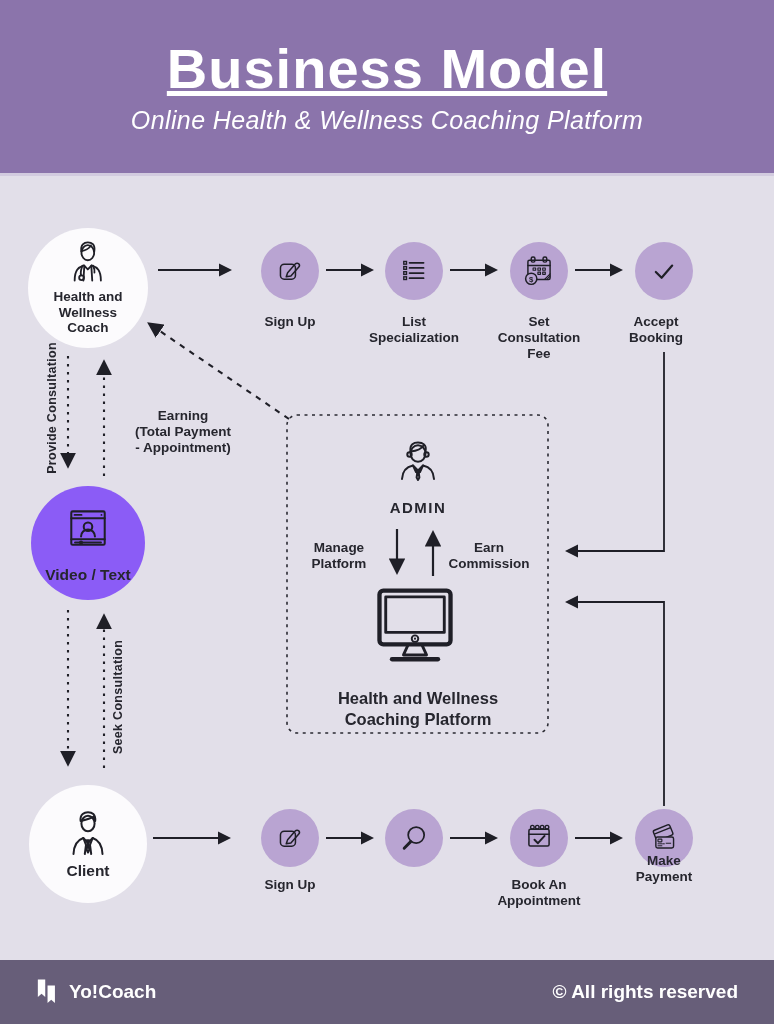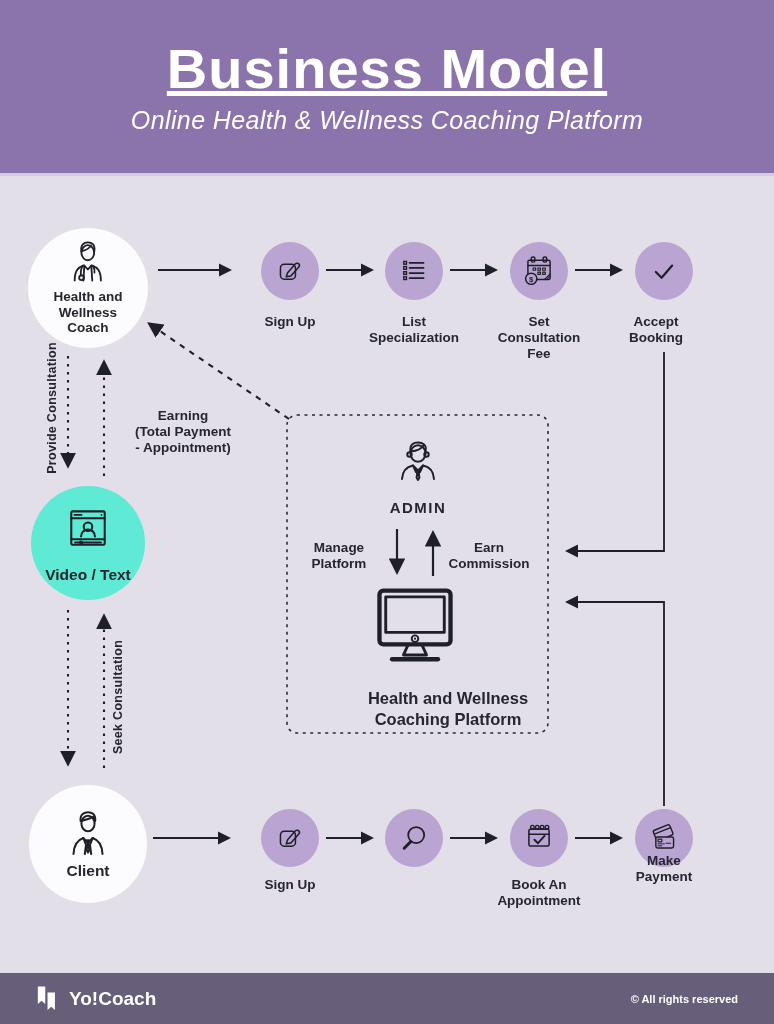--- a/index.html
+++ b/index.html
@@ -5,39 +5,39 @@
   html,body{margin:0;padding:0;background:#b3b3b3;}
   .page{position:relative;width:774px;height:1024px;background:#e2dfe9;overflow:hidden;
         font-family:"Liberation Sans","DejaVu Sans",sans-serif;color:#26262e;margin:0 auto;}
   
   .header{position:absolute;top:0;left:0;right:0;height:173px;background:#8b74ab;
           border-bottom:3px solid #d2cbdf;display:flex;flex-direction:column;
           align-items:center;justify-content:center;gap:11px;}
   .title{color:#ffffff;font-size:56px;font-weight:800;letter-spacing:1px;line-height:1;text-decoration:underline;}
   .subtitle{color:#ffffff;font-size:25px;font-weight:400;letter-spacing:.4px;line-height:1;font-style:italic;}
   
-  .footer{position:absolute;left:0;right:0;bottom:0;height:51px;background:#675e79;
+  .footer{position:absolute;left:0;right:0;bottom:0;height:64px;background:#675e79;
           display:flex;align-items:center;justify-content:space-between;
           padding:0 36px;box-sizing:border-box;}
   .brand{display:flex;align-items:center;gap:9px;color:#ffffff;font-size:19px;font-weight:700;}
-  .copyright{color:#ffffff;font-size:11px;font-weight:700;}
+  .copyright{color:#ffffff;font-size:19px;font-weight:700;}
   
   .wires{position:absolute;left:0;top:0;z-index:1;}
   .node,.actor,.lbl,.vlbl,.freeicon{position:absolute;z-index:2;}
   .node{width:58px;height:58px;border-radius:50%;background:#b9a4d2;
         display:flex;align-items:center;justify-content:center;}
   .actor{border-radius:50%;background:#fcfbfd;display:flex;flex-direction:column;
          align-items:center;justify-content:center;gap:3px;text-align:center;}
-  .actor.purple{background:#5eead4;gap:12px;}
+  .actor.purple{background:#8b5cf6;gap:12px;}
   .actor-label{font-size:13.5px;font-weight:700;line-height:15.5px;white-space:pre-line;}
   .actor-label.big{font-size:15.5px;}
   .lbl{transform:translateX(-50%);text-align:center;white-space:pre-line;
        font-size:13.5px;font-weight:700;line-height:16px;}
   .lbl.admin{font-size:15px;letter-spacing:1.5px;}
-  .lbl.platform{font-size:16.5px;line-height:21px;margin-left:30px;}
+  .lbl.platform{font-size:16.5px;line-height:21px;}
   .vlbl{transform:translate(-50%,-50%) rotate(-90deg);white-space:nowrap;
         font-size:12.5px;font-weight:600;letter-spacing:.3px;}
   svg{display:block;}
 </style>
 </head>
 <body>
 
 <div class="page">
 
   <div class="header">

